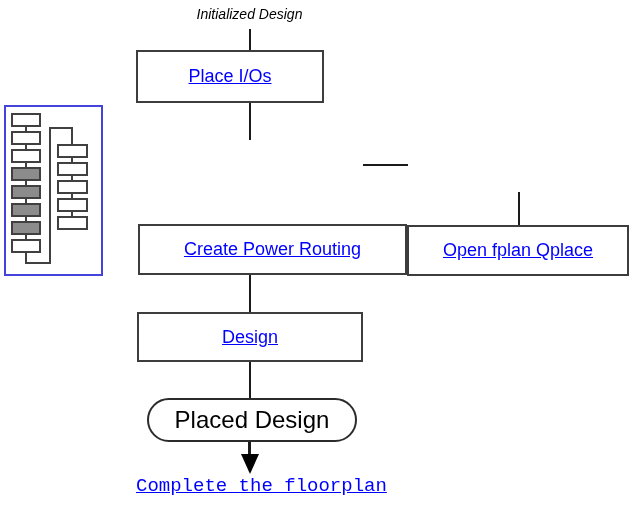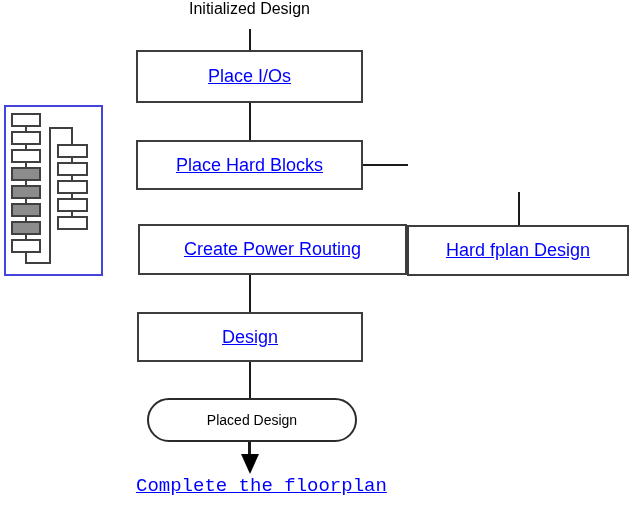--- a/index.html
+++ b/index.html
@@ -19,28 +19,28 @@
   }
   .link-label{
     color:#0000ff;
     text-decoration:underline;
     font-size:18px;
     white-space:nowrap;
     cursor:pointer;
   }
   .plain-label{
     color:#000000;
-    font-size:14px;
+    font-size:24px;
     white-space:nowrap;
   }
   .top-label{
     position:absolute;
-    left:136px;top:0;width:227px;
+    left:136px;top:6px;width:227px;
     text-align:center;
-    font-size:16px;color:#000;
+    font-size:14px;color:#000;font-style:italic;
   }
   .stadium{
     position:absolute;
     left:147px;top:398px;width:210px;height:44px;
     border:2px solid #2b2b2b;border-radius:22px;
     background:#fff;
     display:flex;align-items:center;justify-content:center;
     box-sizing:border-box;
   }
   .bottom-link{
@@ -110,35 +110,32 @@
   <div class="line" style="left:249px;top:103px;width:2px;height:37px;"></div>
   <div class="line" style="left:363px;top:164px;width:45px;height:2px;"></div>
   <div class="line" style="left:518px;top:192px;width:2px;height:33px;"></div>
   <div class="line" style="left:388px;top:248px;width:19px;height:2px;"></div>
   <div class="arrowhead-left" style="left:364px;top:242px;"></div>
   <div class="line" style="left:249px;top:275px;width:2px;height:37px;"></div>
   <div class="line" style="left:249px;top:362px;width:2px;height:36px;"></div>
   <div class="line" style="left:248px;top:442px;width:3px;height:13px;"></div>
   <div class="arrowhead-down" style="left:241px;top:454px;"></div>
 
-  <div class="flow-box" style="left:136px;top:50px;width:227px;height:53px;">
+  <div class="flow-box" style="left:136px;top:50px;width:188px;height:53px;">
     <span class="link-label">Place I/Os</span>
   </div>
 
-  <div class="flow-box" style="left:136px;top:140px;width:227px;height:50px;">
-    <span class="link-label">Place Hard Blocks</span>
-  </div>
 
 
   <div class="flow-box" style="left:138px;top:224px;width:269px;height:51px;">
     <span class="link-label">Create Power Routing</span>
   </div>
 
   <div class="flow-box" style="left:407px;top:225px;width:222px;height:51px;">
-    <span class="link-label">Hard fplan Design</span>
+    <span class="link-label">Open fplan Qplace</span>
   </div>
 
   <div class="flow-box" style="left:137px;top:312px;width:226px;height:50px;">
     <span class="link-label">Design</span>
   </div>
 
   <div class="stadium">
     <span class="plain-label">Placed Design</span>
   </div>
 

